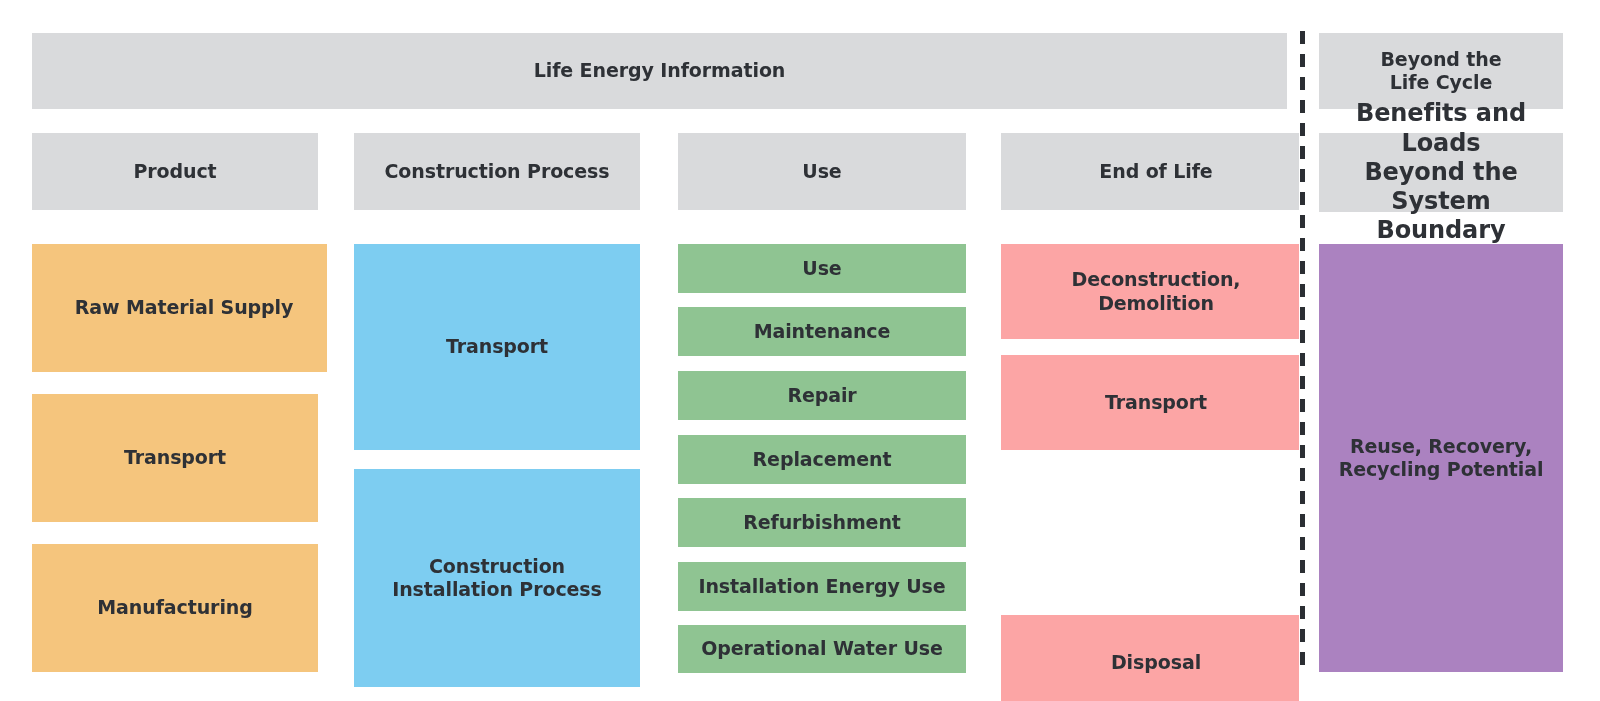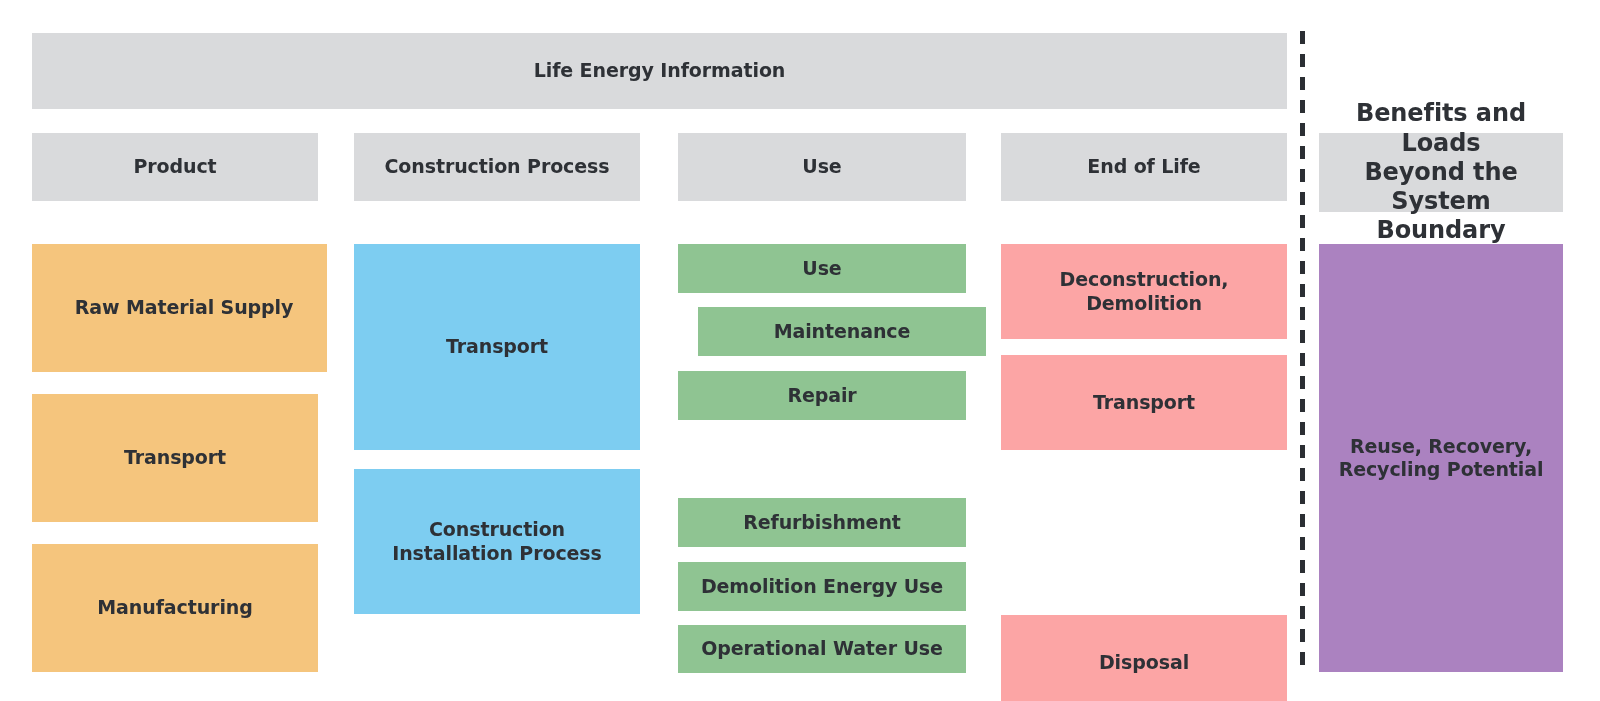--- a/index.html
+++ b/index.html
@@ -32,41 +32,41 @@
   .orange { background: #F5C57D; }
   .blue   { background: #7DCDF1; }
   .green  { background: #8FC492; }
   .salmon { background: #fca5a5; }
   .purple { background: #AB82C0; }
 
   
   .col1 { left: 32px;   width: 286px; }
   .col2 { left: 354px;  width: 286px; }
   .col3 { left: 678px;  width: 288px; }
-  .col4 { left: 1001px; width: 286px; }
+  .col4 { left: 1001px; width: 286px; padding-left: 12px; }
   .col5 { left: 1319px; width: 244px; }
 
   
   #hdr-life    { left: 32px; width: 1255px; top: 33px; height: 76px; }
   #hdr-beyond  { top: 33px;  height: 76px; }
-  .rowB        { top: 133px; height: 68px; }
+  .rowB        { top: 133px; height: 77px; }
   #hdr-benefits{ top: 133px; height: 79px; font-size: 24px; }
 
   
   #p1 { top: 244px; height: 128px; padding-left: 9px; }
   #p2 { top: 394px; height: 128px; }
   #p3 { top: 544px; height: 128px; }
 
   
   #c1 { top: 244px; height: 206px; }
-  #c2 { top: 469px; height: 145px; }
+  #c2 { top: 469px; height: 218px; }
 
   
   #u1 { top: 244px; height: 49px; }
-  #u2 { top: 307px; height: 49px; margin-left: 20px; }
+  #u2 { top: 307px; height: 49px; }
   #u3 { top: 371px; height: 49px; }
   #u4 { top: 435px; height: 49px; }
   #u5 { top: 498px; height: 49px; }
   #u6 { top: 562px; height: 49px; }
   #u7 { top: 625px; height: 48px; }
 
   
   #e1 { top: 244px; height: 95px; }
   #e2 { top: 355px; height: 95px; }
   #e3 { top: 466px; height: 95px; }
@@ -88,42 +88,45 @@
       transparent 13px, transparent 23px
     );
   }
 </style>
 </head>
 <body>
 
 <div class="canvas">
 
   <div class="box hdr" id="hdr-life">Life Energy Information</div>
+  <div class="box hdr col5" id="hdr-beyond">Beyond the
+Life Cycle</div>
 
   <div class="box hdr col1 rowB">Product</div>
   <div class="box hdr col2 rowB">Construction Process</div>
   <div class="box hdr col3 rowB">Use</div>
   <div class="box hdr col4 rowB">End of Life</div>
   <div class="box hdr col5" id="hdr-benefits">Benefits and Loads
 Beyond the System
 Boundary</div>
 
   <div class="box orange col1" id="p1">Raw Material Supply</div>
   <div class="box orange col1" id="p2">Transport</div>
   <div class="box orange col1" id="p3">Manufacturing</div>
 
   <div class="box blue col2" id="c1">Transport</div>
   <div class="box blue col2" id="c2">Construction
 Installation Process</div>
 
   <div class="box green col3" id="u1">Use</div>
   <div class="box green col3" id="u2">Maintenance</div>
   <div class="box green col3" id="u3">Repair</div>
+  <div class="box green col3" id="u4">Replacement</div>
   <div class="box green col3" id="u5">Refurbishment</div>
-  <div class="box green col3" id="u6">Demolition Energy Use</div>
+  <div class="box green col3" id="u6">Installation Energy Use</div>
   <div class="box green col3" id="u7">Operational Water Use</div>
 
   <div class="box salmon col4" id="e1">Deconstruction,
 Demolition</div>
   <div class="box salmon col4" id="e2">Transport</div>
   <div class="box salmon col4" id="e4">Disposal</div>
 
   <div class="box purple col5" id="d1">Reuse, Recovery,
 Recycling Potential</div>
 

